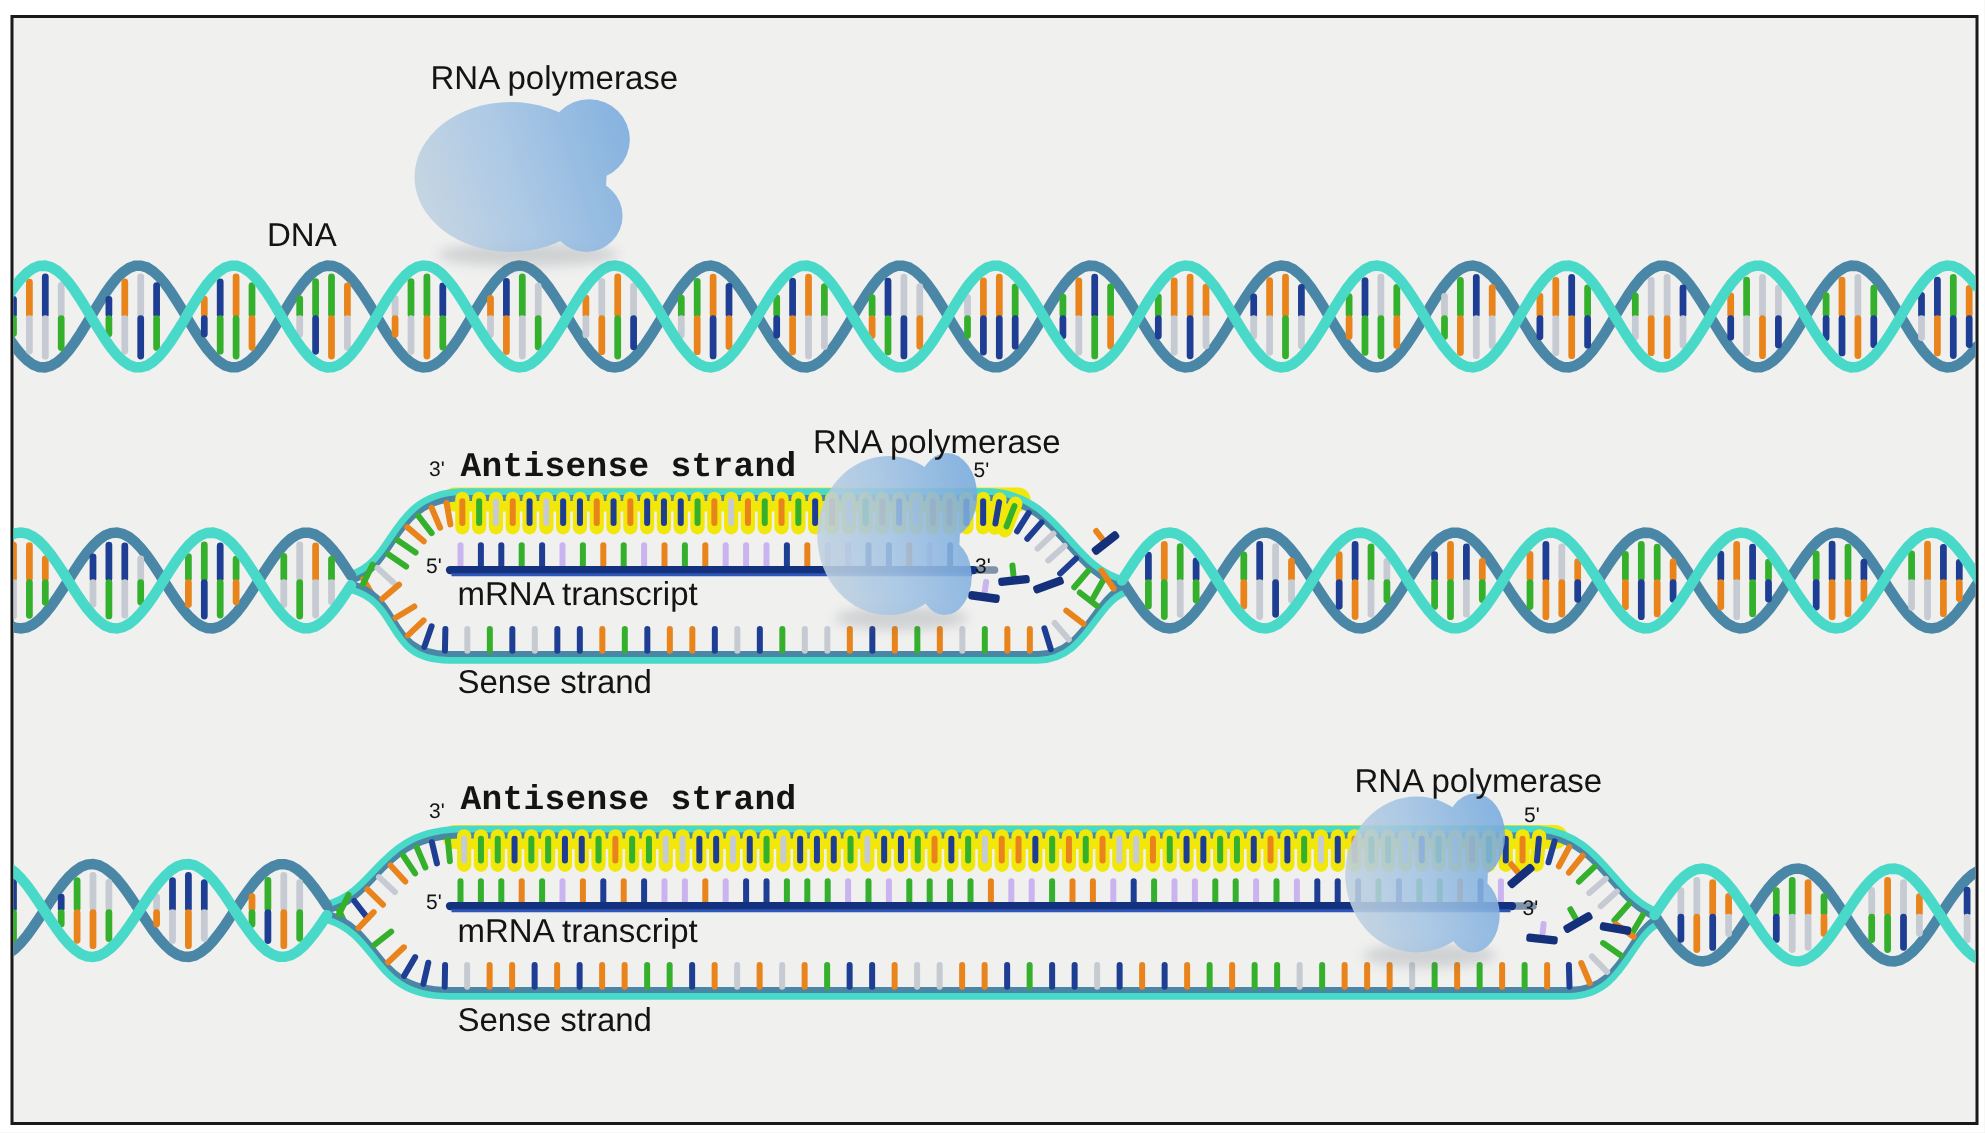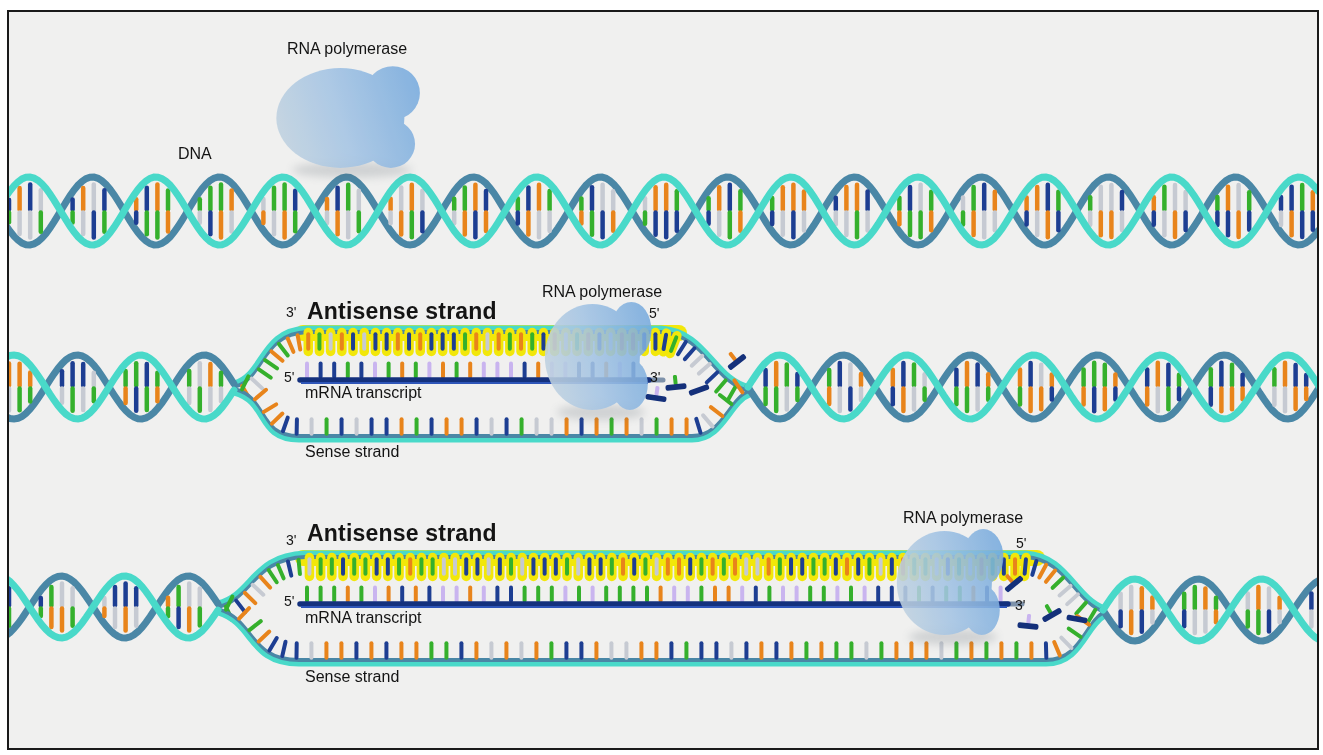--- a/index.html
+++ b/index.html
@@ -6,25 +6,25 @@
   body{
     width:1323px;height:755px;position:relative;overflow:hidden;
     background:#ffffff;font-family:"Liberation Sans",sans-serif;
   }
   #frame{
     position:absolute;left:7px;top:10px;width:1312px;height:740px;
     box-sizing:border-box;border:2px solid #1a1a1a;background:#f0f0ef;
   }
   #scene{position:absolute;left:0;top:0;}
   .lbl{
-    position:absolute;color:#141414;font-size:16px;line-height:1.1;
+    position:absolute;color:#141414;font-size:22px;line-height:1.1;
     white-space:nowrap;user-select:none;
   }
   .lbl.small{font-size:14px;}
-  .lbl.big{font-size:23px;font-weight:bold;letter-spacing:0.2px;}
+  .lbl.big{font-size:23px;font-weight:bold;letter-spacing:0.2px;font-family:Liberation Mono, monospace;}
 </style>
 </head>
 <body>
 
 <div id="frame"></div>
 
 <svg id="scene" width="1323" height="755" viewBox="0 0 1323 755">
     <defs>
       <clipPath id="frameClip">
         <rect x="9" y="12" width="1308" height="736"></rect>

